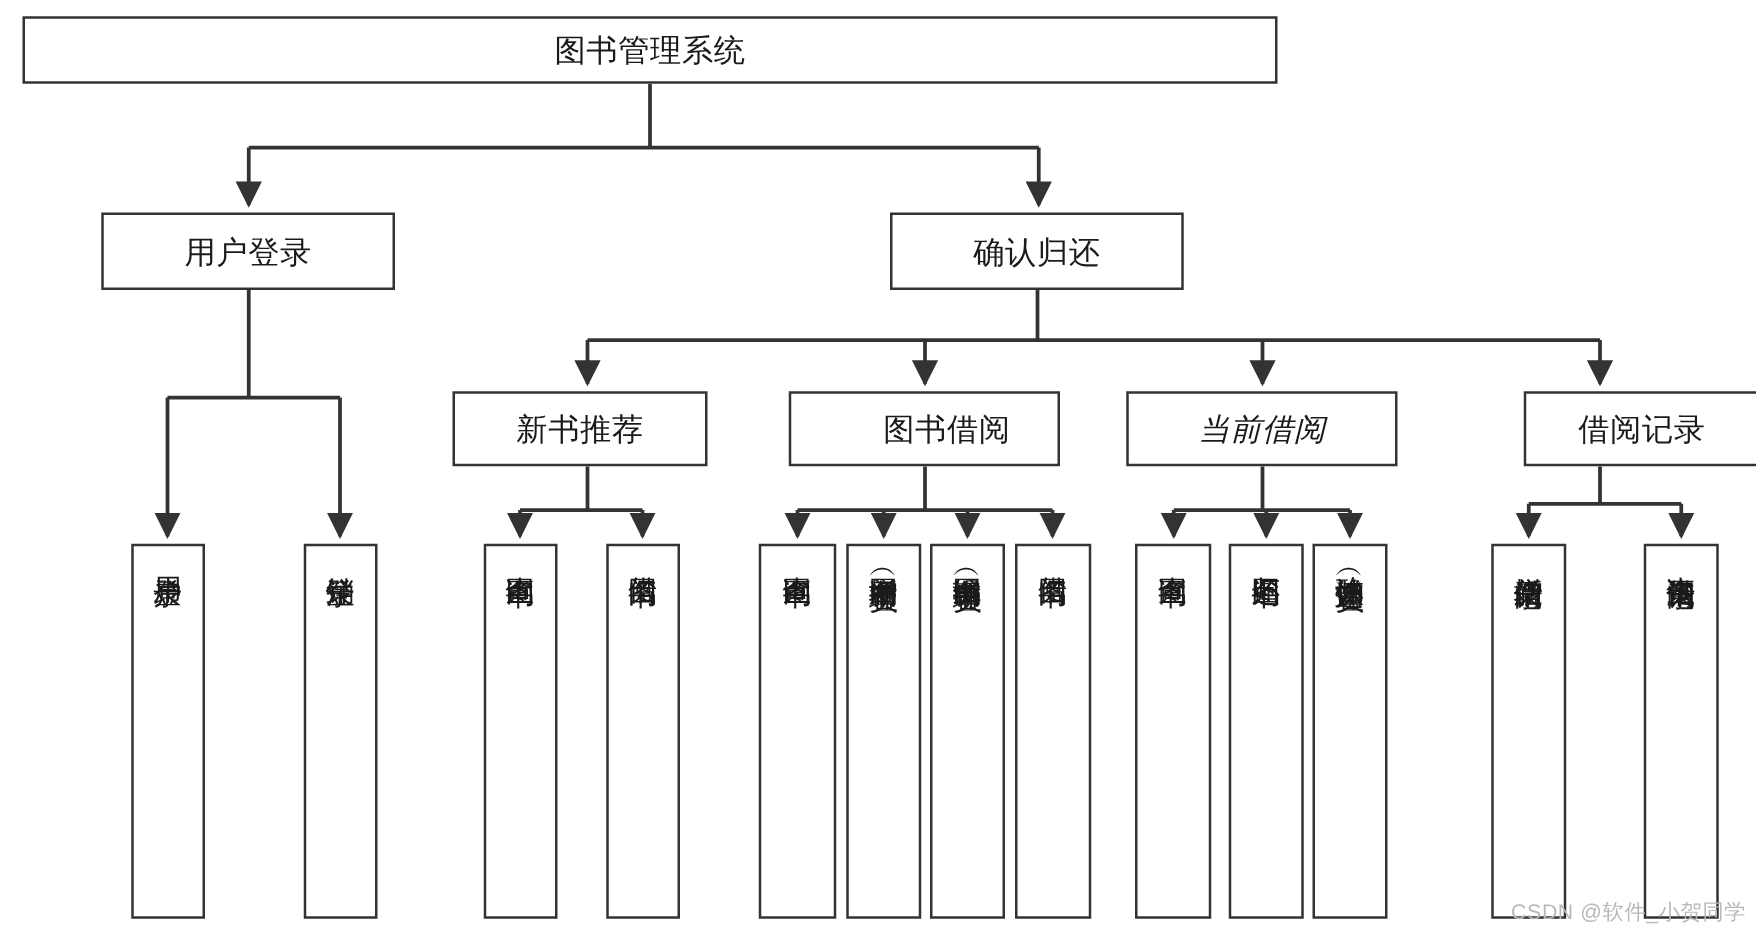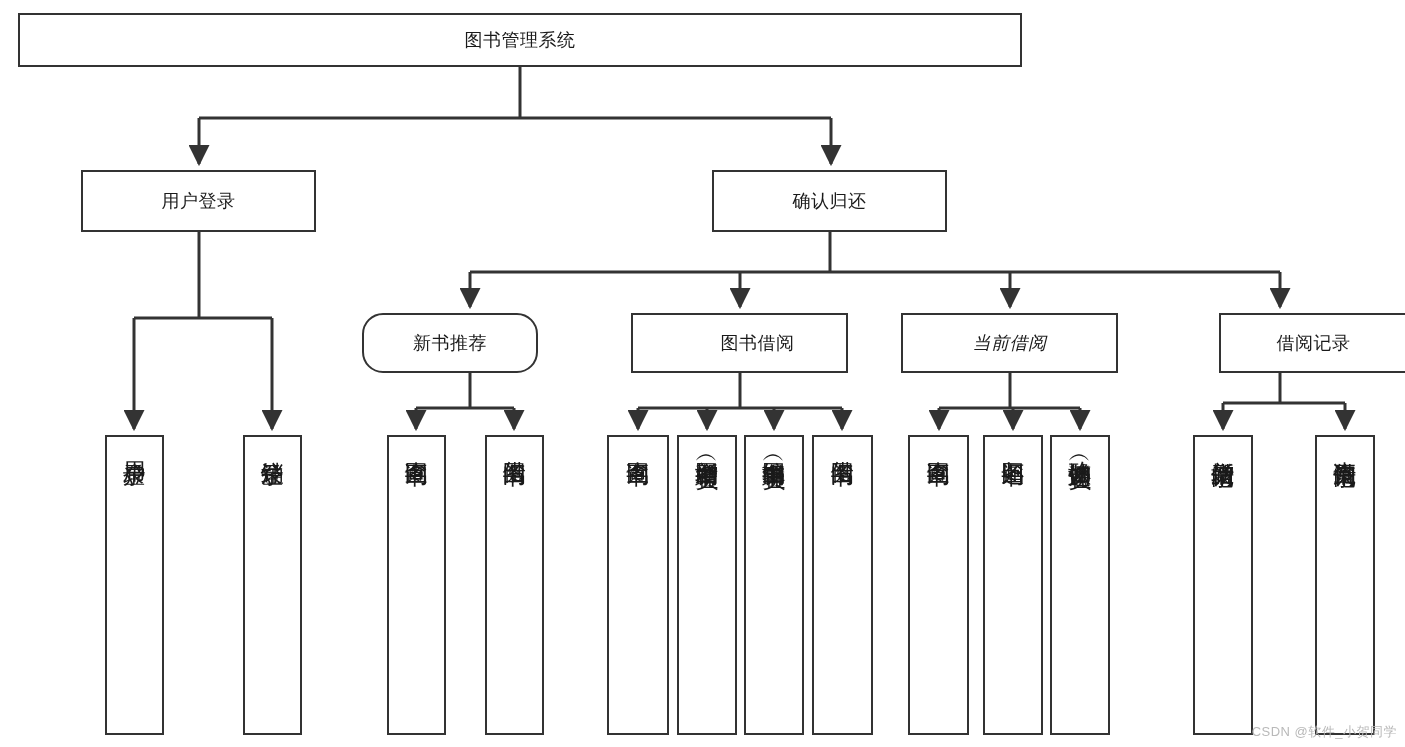--- a/index.html
+++ b/index.html
@@ -28,41 +28,41 @@
     position: absolute;
     box-sizing: border-box;
     border: 2px solid #333333;
     background: #ffffff;
     display: flex;
     align-items: center;
     justify-content: center;
     color: #1a1a1a;
   }
   .node-h {
-    font-size: 18px;
+    font-size: 25px;
     letter-spacing: 0.5px;
     white-space: nowrap;
   }
   .node-v {
     align-items: flex-start;
     padding-top: 6px;
   }
   .node-v .vlabel {
     writing-mode: vertical-rl;
     text-orientation: upright;
     font-size: 23px;
     line-height: 1.06;
     letter-spacing: 1px;
     white-space: nowrap;
   }
   #watermark {
     position: absolute;
     right: 8px;
     bottom: 6px;
-    font-size: 13px;
+    font-size: 17px;
     color: #b9b9b9;
     white-space: nowrap;
     letter-spacing: 0.5px;
   }
 </style>
 </head>
 <body>
 
 <div id="canvas">
 
@@ -114,21 +114,21 @@
       <path d="M 1223 403 L 1223 429" marker-end="url(#arrow)"></path>
       <path d="M 1345 403 L 1345 429" marker-end="url(#arrow)"></path>
     </g>
   </svg>
 
   <div class="node node-h" style="left: 18px; top: 13px; width: 1004px; height: 54px;">图书管理系统</div>
 
   <div class="node node-h" style="left: 81px; top: 170px; width: 235px; height: 62px;">用户登录</div>
   <div class="node node-h" style="left: 712px; top: 170px; width: 235px; height: 62px;">确认归还</div>
 
-  <div class="node node-h" style="left: 362px; top: 313px; width: 176px; height: 60px; border-radius: 21px;">新书推荐</div>
+  <div class="node node-h" style="left: 362px; top: 313px; width: 204px; height: 60px;">新书推荐</div>
   <div class="node node-h" style="left: 631px; top: 313px; width: 217px; height: 60px; padding-left: 36px;">图书借阅</div>
   <div class="node node-h" style="left: 901px; top: 313px; width: 217px; height: 60px; font-style: italic;">当前借阅</div>
   <div class="node node-h" style="left: 1171px; top: 313px; width: 189px; height: 60px; margin-left: 48px;">借阅记录</div>
 
   <div class="node node-v" style="left: 105px; top: 435px; width: 59px; height: 300px;">
     <span class="vlabel">用户登录</span>
   </div>
   <div class="node node-v" style="left: 243px; top: 435px; width: 59px; height: 300px;">
     <span class="vlabel">注销登录</span>
   </div>

